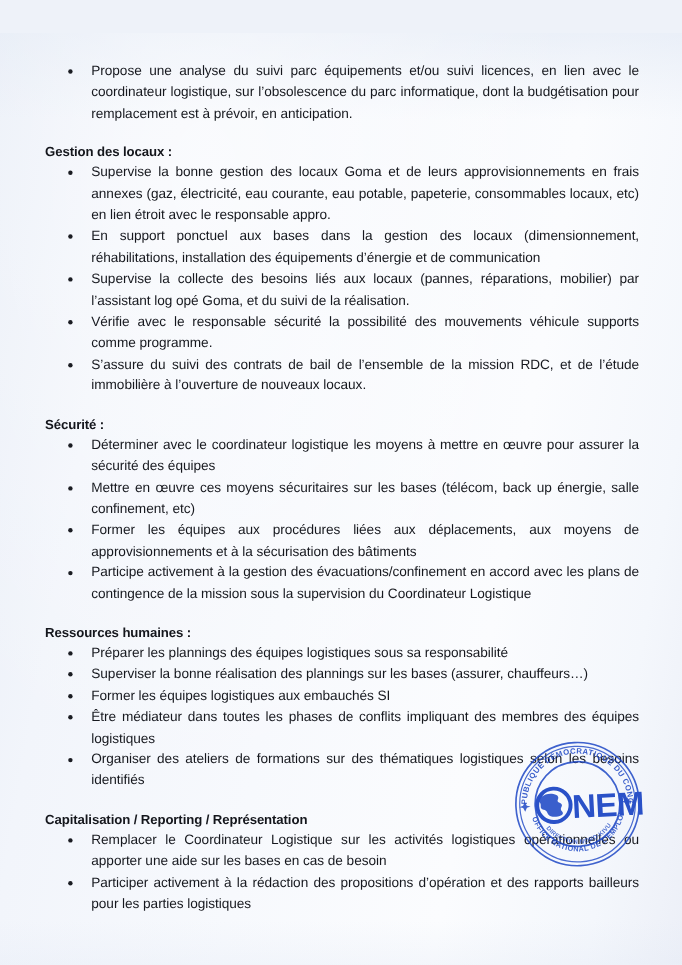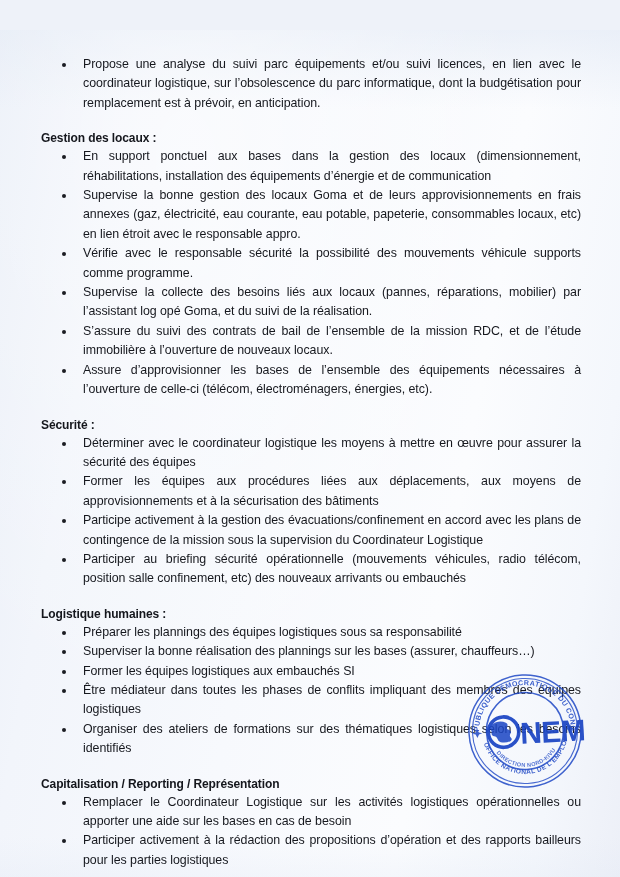--- a/index.html
+++ b/index.html
@@ -115,46 +115,45 @@
     <ul class="bullets">
       <li>Propose une analyse du suivi parc équipements et/ou suivi licences, en lien avec le coordinateur logistique, sur l’obsolescence du parc informatique, dont la budgétisation pour remplacement est à prévoir, en anticipation.</li>
     </ul>
 
     <div class="gap-lg"></div>
 
     <div class="block">
       <div class="section-heading">Gestion des locaux :</div>
       <div class="heading-gap"></div>
       <ul class="bullets">
+        <li>Supervise la bonne gestion des locaux Goma et de leurs approvisionnements en frais annexes (gaz, électricité, eau courante, eau potable, papeterie, consommables locaux, etc) en lien étroit avec le responsable appro.</li>
         <li>En support ponctuel aux bases dans la gestion des locaux (dimensionnement, réhabilitations, installation des équipements d’énergie et de communication</li>
-        <li>Supervise la bonne gestion des locaux Goma et de leurs approvisionnements en frais annexes (gaz, électricité, eau courante, eau potable, papeterie, consommables locaux, etc) en lien étroit avec le responsable appro.</li>
+        <li>Supervise la collecte des besoins liés aux locaux (pannes, réparations, mobilier) par l’assistant log opé Goma, et du suivi de la réalisation.</li>
         <li>Vérifie avec le responsable sécurité la possibilité des mouvements véhicule supports comme programme.</li>
-        <li>Supervise la collecte des besoins liés aux locaux (pannes, réparations, mobilier) par l’assistant log opé Goma, et du suivi de la réalisation.</li>
         <li>S’assure du suivi des contrats de bail de l’ensemble de la mission RDC, et de l’étude immobilière à l’ouverture de nouveaux locaux.</li>
-        <li>Assure d’approvisionner les bases de l’ensemble des équipements nécessaires à l’ouverture de celle-ci (télécom, électroménagers, énergies, etc).</li>
       </ul>
     </div>
 
     <div class="gap-lg"></div>
 
     <div class="block">
       <div class="section-heading">Sécurité :</div>
       <div class="heading-gap"></div>
       <ul class="bullets">
         <li>Déterminer avec le coordinateur logistique les moyens à mettre en œuvre pour assurer la sécurité des équipes</li>
+        <li>Mettre en œuvre ces moyens sécuritaires sur les bases (télécom, back up énergie, salle confinement, etc)</li>
         <li>Former les équipes aux procédures liées aux déplacements, aux moyens de approvisionnements et à la sécurisation des bâtiments</li>
         <li>Participe activement à la gestion des évacuations/confinement en accord avec les plans de contingence de la mission sous la supervision du Coordinateur Logistique</li>
-        <li>Participer au briefing sécurité opérationnelle (mouvements véhicules, radio télécom, position salle confinement, etc) des nouveaux arrivants ou embauchés</li>
-      </ul>
-    </div>
-
-    <div class="gap-lg"></div>
-
-    <div class="block">
-      <div class="section-heading">Logistique humaines :</div>
+      </ul>
+    </div>
+
+    <div class="gap-lg"></div>
+
+    <div class="block">
+      <div class="section-heading">Ressources humaines :</div>
       <div class="heading-gap"></div>
       <ul class="bullets">
         <li>Préparer les plannings des équipes logistiques sous sa responsabilité</li>
         <li>Superviser la bonne réalisation des plannings sur les bases (assurer, chauffeurs…)</li>
         <li>Former les équipes logistiques aux embauchés SI</li>
         <li>Être médiateur dans toutes les phases de conflits impliquant des membres des équipes logistiques</li>
         <li>Organiser des ateliers de formations sur des thématiques logistiques selon les besoins identifiés</li>
       </ul>
     </div>
 

